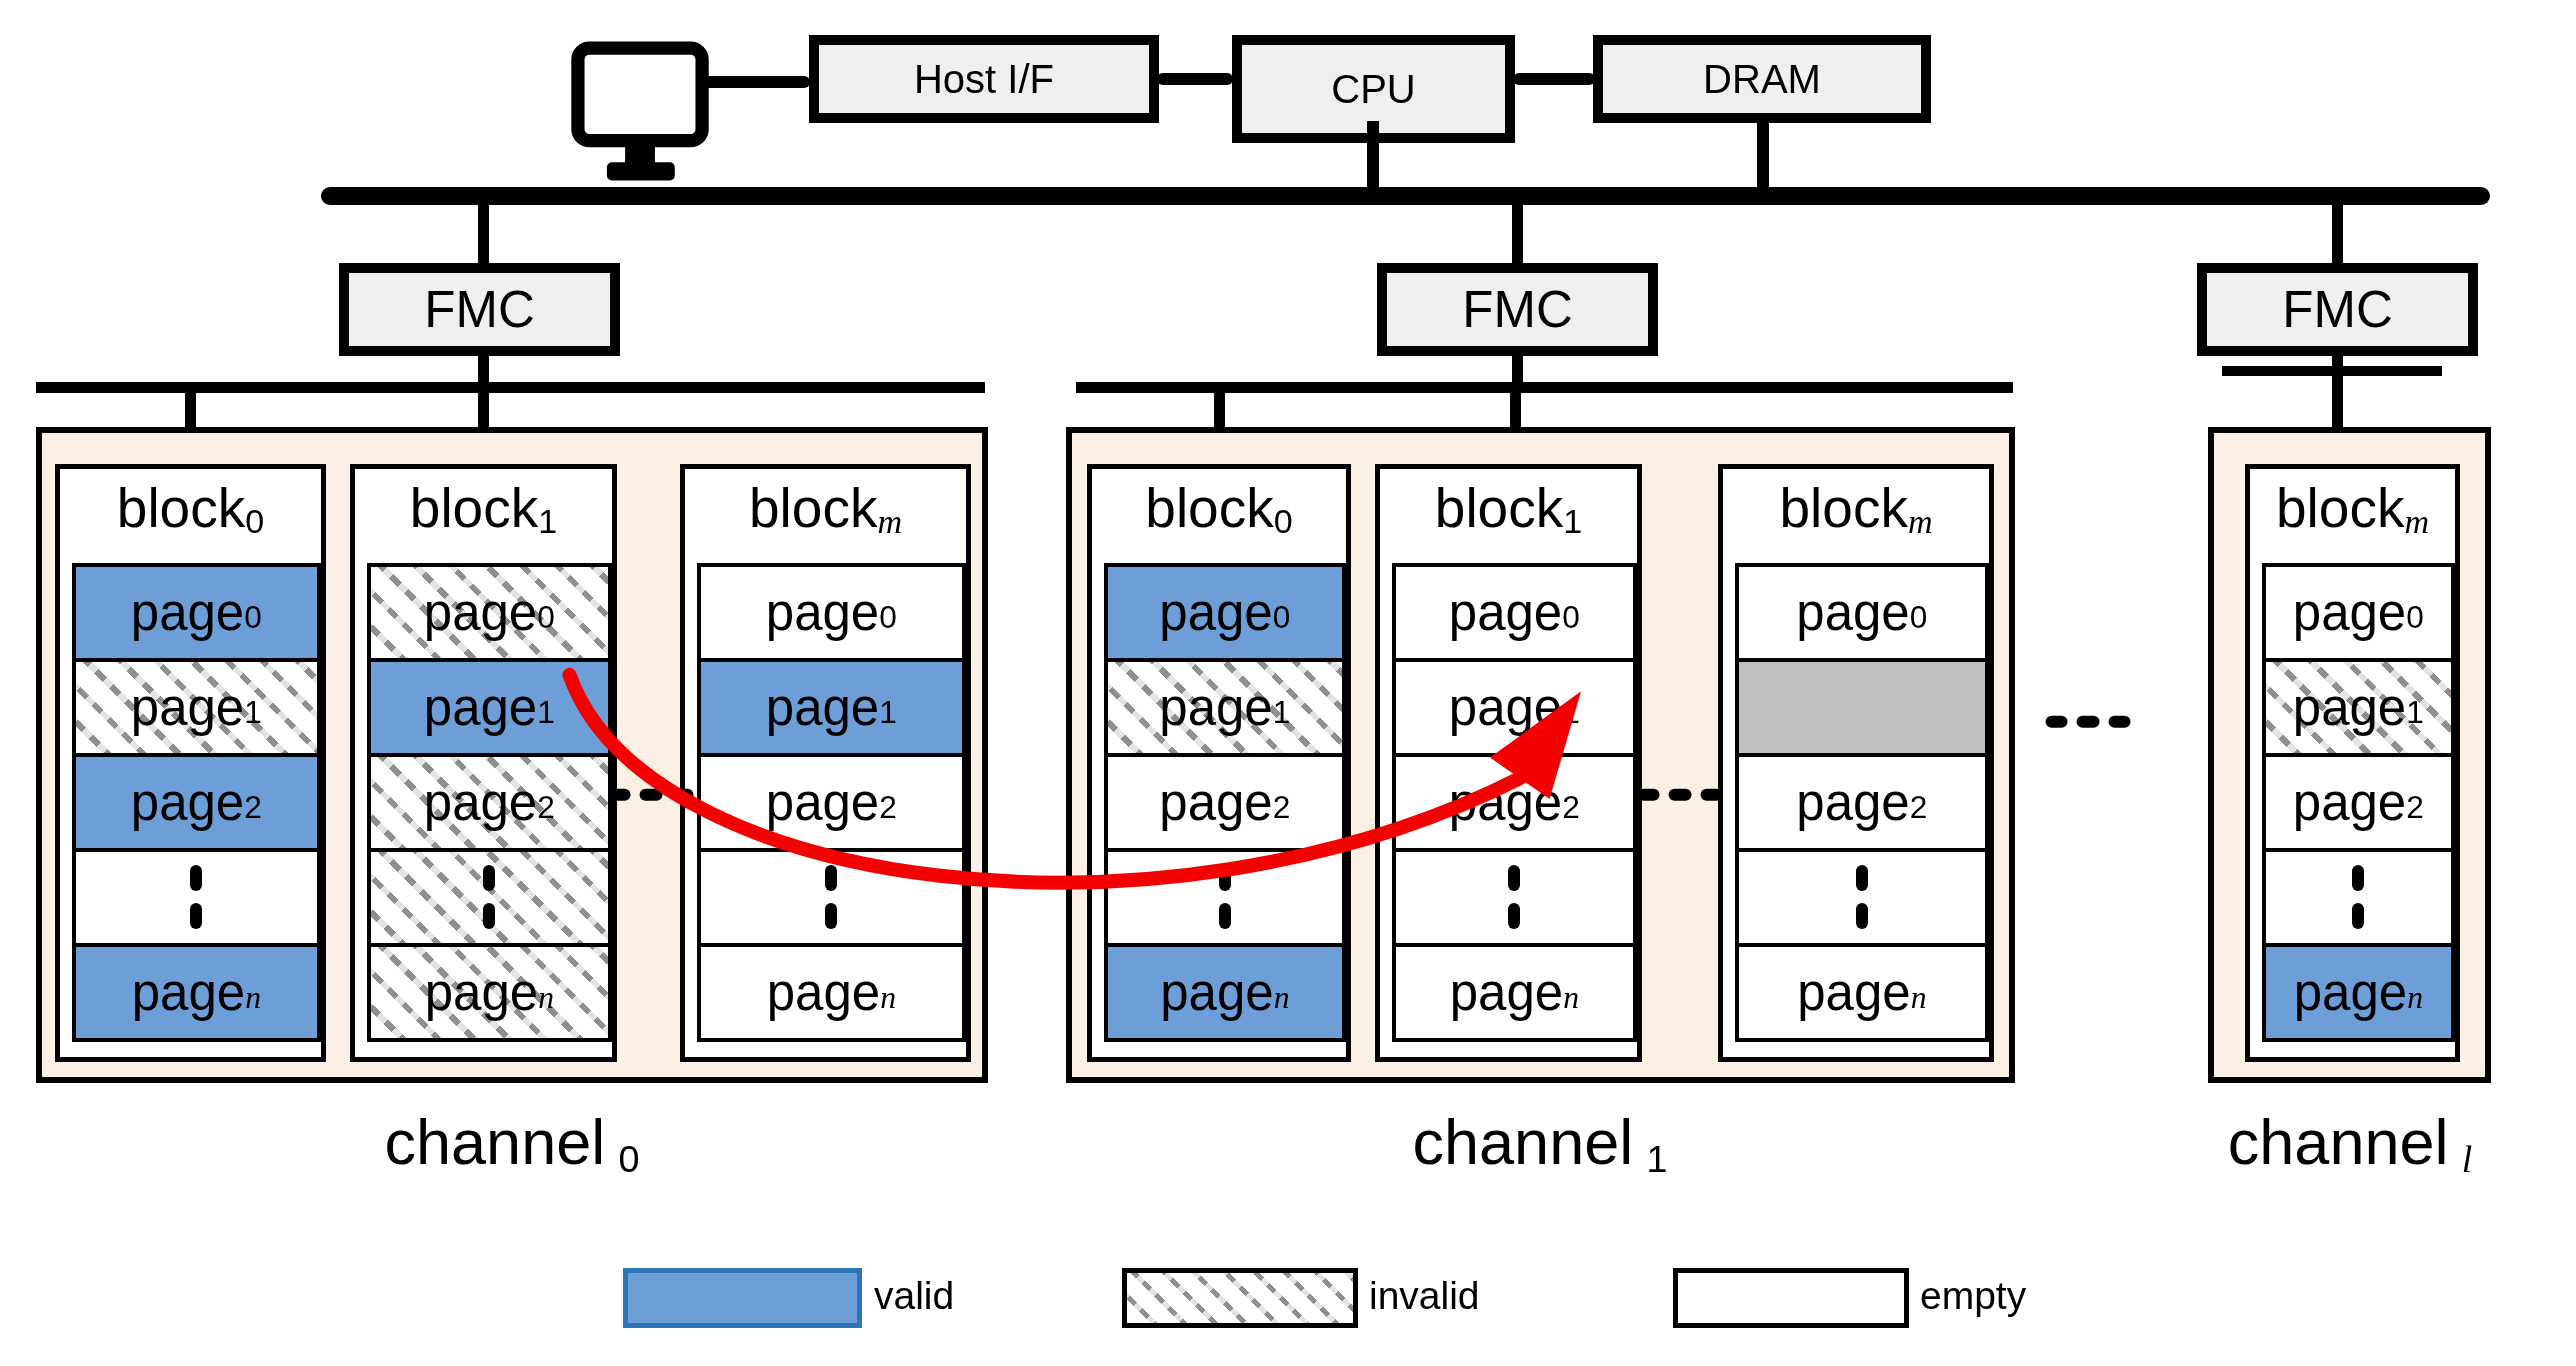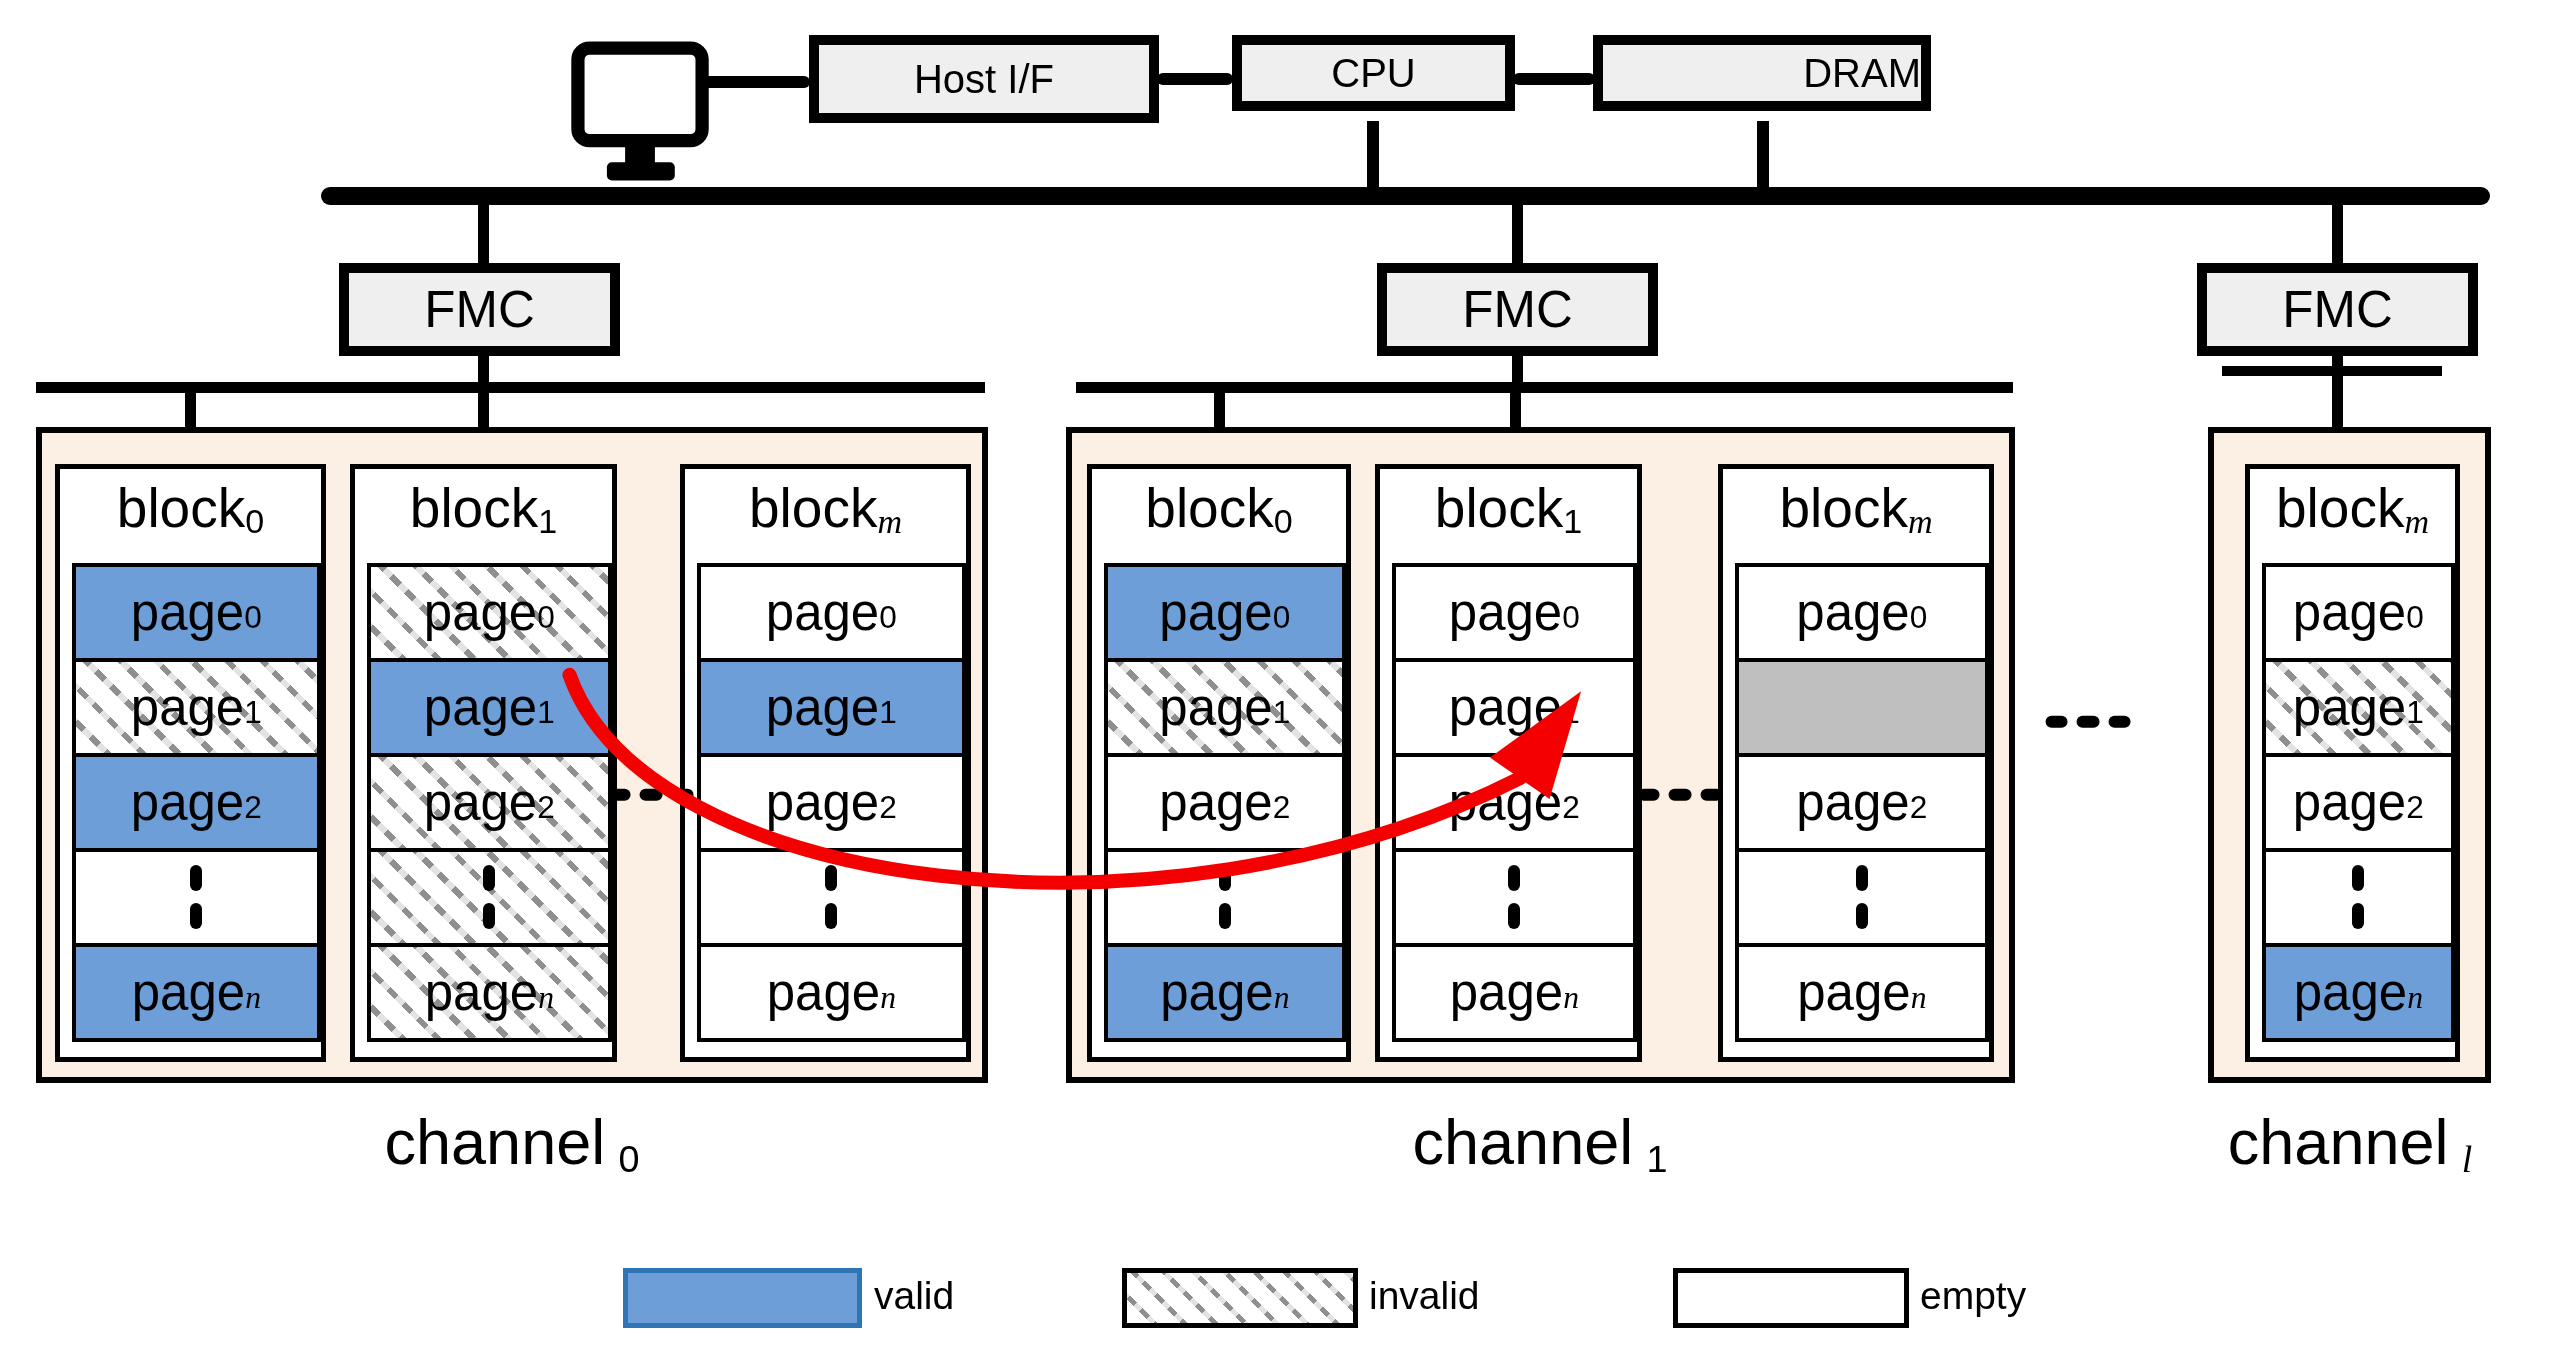--- a/index.html
+++ b/index.html
@@ -77,24 +77,24 @@
     <rect x="47" y="150" width="82" height="22" rx="6" fill="#000000"></rect>
   </svg>
 
   <div class="hline" style="left:702px;top:76px;width:108px;height:12.4px;"></div>
   <div class="hline" style="left:1157px;top:73px;width:76px;height:12.4px;"></div>
   <div class="hline" style="left:1513px;top:73px;width:82px;height:12.4px;"></div>
 
   <div class="node" style="left:809px;top:35px;width:350px;height:88px;">
     <span>Host I/F</span>
   </div>
-  <div class="node" style="left:1232px;top:35px;width:283px;height:76px;">
+  <div class="node" style="left:1232px;top:35px;width:283px;height:108px;">
     <span>CPU</span>
   </div>
-  <div class="node" style="left:1593px;top:35px;width:338px;height:76px;justify-content:flex-end;">
+  <div class="node" style="left:1593px;top:35px;width:338px;height:88px;">
     <span>DRAM</span>
   </div>
 
   <div class="vline" style="left:1367px;top:121px;width:11.6px;height:68px;"></div>
   <div class="vline" style="left:1757px;top:121px;width:11.6px;height:68px;"></div>
   <div class="bus" style="left:321px;top:187px;width:2169px;height:18px;"></div>
 
   <div class="vline" style="left:478px;top:204px;width:10.8px;height:61px;"></div>
   <div class="vline" style="left:1512px;top:204px;width:10.8px;height:61px;"></div>
   <div class="vline" style="left:2332px;top:204px;width:10.8px;height:61px;"></div>

